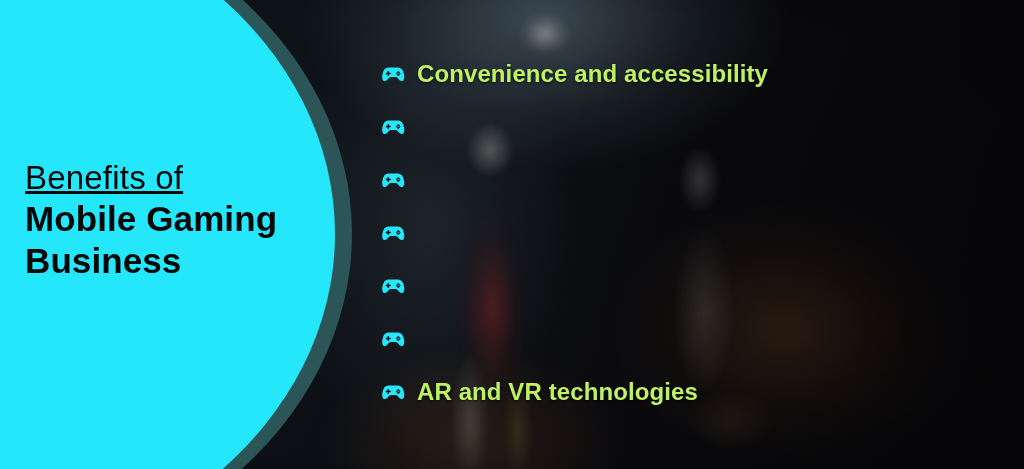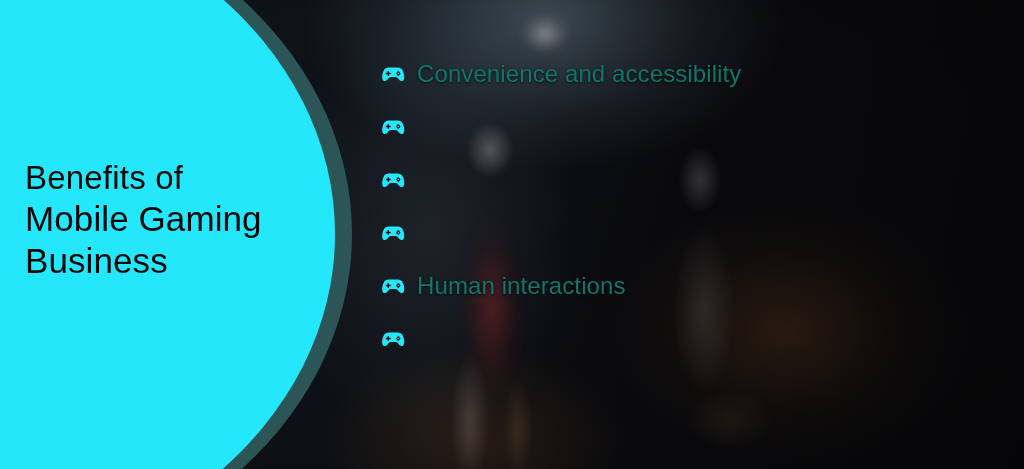--- a/index.html
+++ b/index.html
@@ -104,26 +104,27 @@
     width: 310px;
     color: #080808;
     line-height: 1.0;
   }
   .headline-line1 {
     display: block;
     font-size: 33px;
     font-weight: 400;
     letter-spacing: 0.2px;
     margin-bottom: 7px;
+    text-decoration: underline;
   }
   .headline-line2,
   .headline-line3 {
     display: block;
     font-size: 35px;
-    font-weight: 400;
+    font-weight: 700;
     letter-spacing: 0.1px;
   }
   .headline-line2 { margin-bottom: 7px; }
 
   
   .benefits {
     position: absolute;
     left: 381px; top: 47px;
     width: 640px;
     list-style: none;
@@ -135,22 +136,22 @@
   }
   .benefit-icon {
     flex: 0 0 auto;
     width: 24px; height: 18px;
     margin-right: 12px;
     display: block;
   }
   .benefit-icon svg { display: block; width: 24px; height: 18px; }
   .benefit-label {
     font-size: 24px;
-    font-weight: 400;
-    color: #0f766e;
+    font-weight: 700;
+    color: #bef264;
     letter-spacing: 0.1px;
     white-space: nowrap;
     text-shadow: 0 1px 3px rgba(0,0,0,0.75);
   }
 </style>
 </head>
 <body>
 
 <div id="banner">
 
@@ -219,28 +220,39 @@
       <li class="benefit-item">
     <span class="benefit-icon">
       <svg viewBox="0 0 32 24" xmlns="http://www.w3.org/2000/svg" aria-hidden="true">
         <path fill="#25e7fb" d="M9.6 3.2h12.8c3.3 0 5.6 1.6 7 5.0 1.4 3.4 1.9 6.6 1.5 9.3-.35 2.4-1.7 3.9-3.5 3.9-1.5 0-2.6-.9-3.8-2.3l-1.7-2.0c-.7-.8-1.3-1.1-2.2-1.1h-6.8c-.9 0-1.5.3-2.2 1.1l-1.7 2.0C7.8 20.5 6.7 21.4 5.2 21.4c-1.8 0-3.15-1.5-3.5-3.9-.4-2.7.1-5.9 1.5-9.3 1.4-3.4 3.7-5.0 7-5.0z"></path>
         <rect fill="#0a1418" x="6.4" y="10.3" width="6.6" height="1.9" rx="0.5"></rect>
         <rect fill="#0a1418" x="8.75" y="7.95" width="1.9" height="6.6" rx="0.5"></rect>
         <path fill="#0a1418" d="M23.0 7.6l3.1 3.7-3.1 3.7-3.1-3.7z"></path>
         <circle fill="#25e7fb" cx="23.0" cy="11.3" r="1.0"></circle>
       </svg>
     </span>
-    <span class="benefit-label">Human interactions</span>
-  </li>
-      <li class="benefit-item">
-    <span class="benefit-icon">
-      <svg viewBox="0 0 32 24" xmlns="http://www.w3.org/2000/svg" aria-hidden="true">
-        <path fill="#25e7fb" d="M9.6 3.2h12.8c3.3 0 5.6 1.6 7 5.0 1.4 3.4 1.9 6.6 1.5 9.3-.35 2.4-1.7 3.9-3.5 3.9-1.5 0-2.6-.9-3.8-2.3l-1.7-2.0c-.7-.8-1.3-1.1-2.2-1.1h-6.8c-.9 0-1.5.3-2.2 1.1l-1.7 2.0C7.8 20.5 6.7 21.4 5.2 21.4c-1.8 0-3.15-1.5-3.5-3.9-.4-2.7.1-5.9 1.5-9.3 1.4-3.4 3.7-5.0 7-5.0z"></path>
-        <rect fill="#0a1418" x="6.4" y="10.3" width="6.6" height="1.9" rx="0.5"></rect>
-        <rect fill="#0a1418" x="8.75" y="7.95" width="1.9" height="6.6" rx="0.5"></rect>
-        <path fill="#0a1418" d="M23.0 7.6l3.1 3.7-3.1 3.7-3.1-3.7z"></path>
-        <circle fill="#25e7fb" cx="23.0" cy="11.3" r="1.0"></circle>
-      </svg>
-    </span>
+  </li>
+      <li class="benefit-item">
+    <span class="benefit-icon">
+      <svg viewBox="0 0 32 24" xmlns="http://www.w3.org/2000/svg" aria-hidden="true">
+        <path fill="#25e7fb" d="M9.6 3.2h12.8c3.3 0 5.6 1.6 7 5.0 1.4 3.4 1.9 6.6 1.5 9.3-.35 2.4-1.7 3.9-3.5 3.9-1.5 0-2.6-.9-3.8-2.3l-1.7-2.0c-.7-.8-1.3-1.1-2.2-1.1h-6.8c-.9 0-1.5.3-2.2 1.1l-1.7 2.0C7.8 20.5 6.7 21.4 5.2 21.4c-1.8 0-3.15-1.5-3.5-3.9-.4-2.7.1-5.9 1.5-9.3 1.4-3.4 3.7-5.0 7-5.0z"></path>
+        <rect fill="#0a1418" x="6.4" y="10.3" width="6.6" height="1.9" rx="0.5"></rect>
+        <rect fill="#0a1418" x="8.75" y="7.95" width="1.9" height="6.6" rx="0.5"></rect>
+        <path fill="#0a1418" d="M23.0 7.6l3.1 3.7-3.1 3.7-3.1-3.7z"></path>
+        <circle fill="#25e7fb" cx="23.0" cy="11.3" r="1.0"></circle>
+      </svg>
+    </span>
+  </li>
+      <li class="benefit-item">
+    <span class="benefit-icon">
+      <svg viewBox="0 0 32 24" xmlns="http://www.w3.org/2000/svg" aria-hidden="true">
+        <path fill="#25e7fb" d="M9.6 3.2h12.8c3.3 0 5.6 1.6 7 5.0 1.4 3.4 1.9 6.6 1.5 9.3-.35 2.4-1.7 3.9-3.5 3.9-1.5 0-2.6-.9-3.8-2.3l-1.7-2.0c-.7-.8-1.3-1.1-2.2-1.1h-6.8c-.9 0-1.5.3-2.2 1.1l-1.7 2.0C7.8 20.5 6.7 21.4 5.2 21.4c-1.8 0-3.15-1.5-3.5-3.9-.4-2.7.1-5.9 1.5-9.3 1.4-3.4 3.7-5.0 7-5.0z"></path>
+        <rect fill="#0a1418" x="6.4" y="10.3" width="6.6" height="1.9" rx="0.5"></rect>
+        <rect fill="#0a1418" x="8.75" y="7.95" width="1.9" height="6.6" rx="0.5"></rect>
+        <path fill="#0a1418" d="M23.0 7.6l3.1 3.7-3.1 3.7-3.1-3.7z"></path>
+        <circle fill="#25e7fb" cx="23.0" cy="11.3" r="1.0"></circle>
+      </svg>
+    </span>
+    <span class="benefit-label">AR and VR technologies</span>
   </li>
     </ul>
 
 </div>
 
 </body></html>

